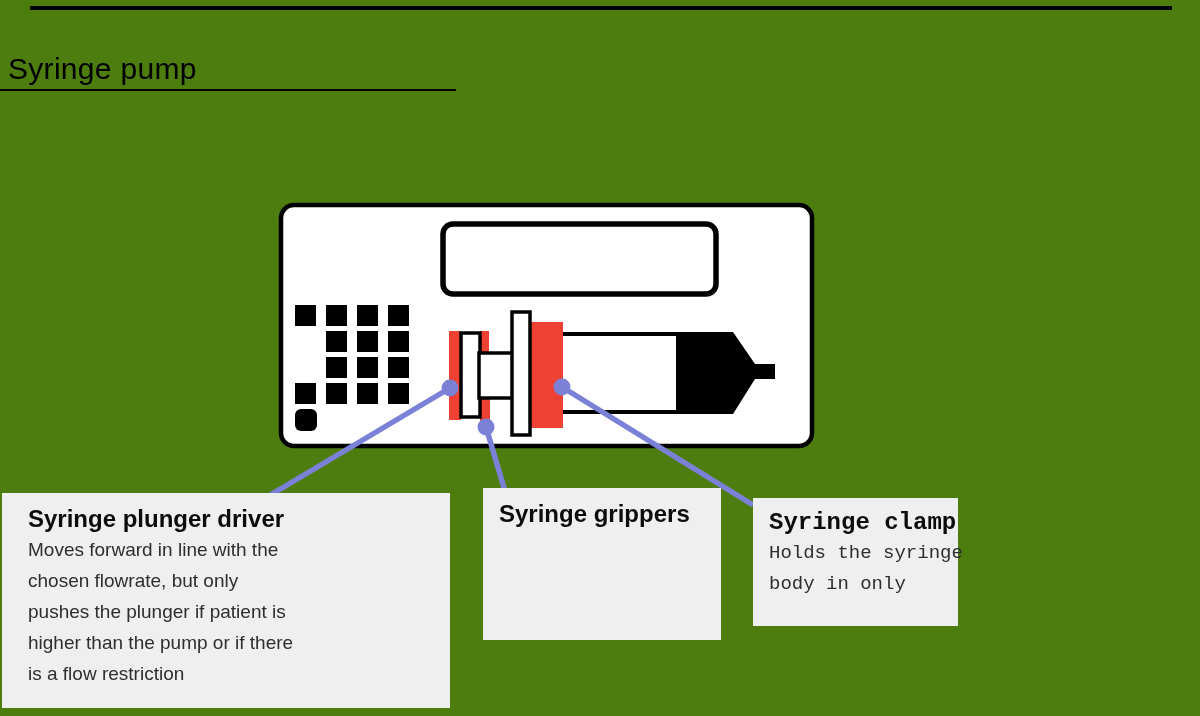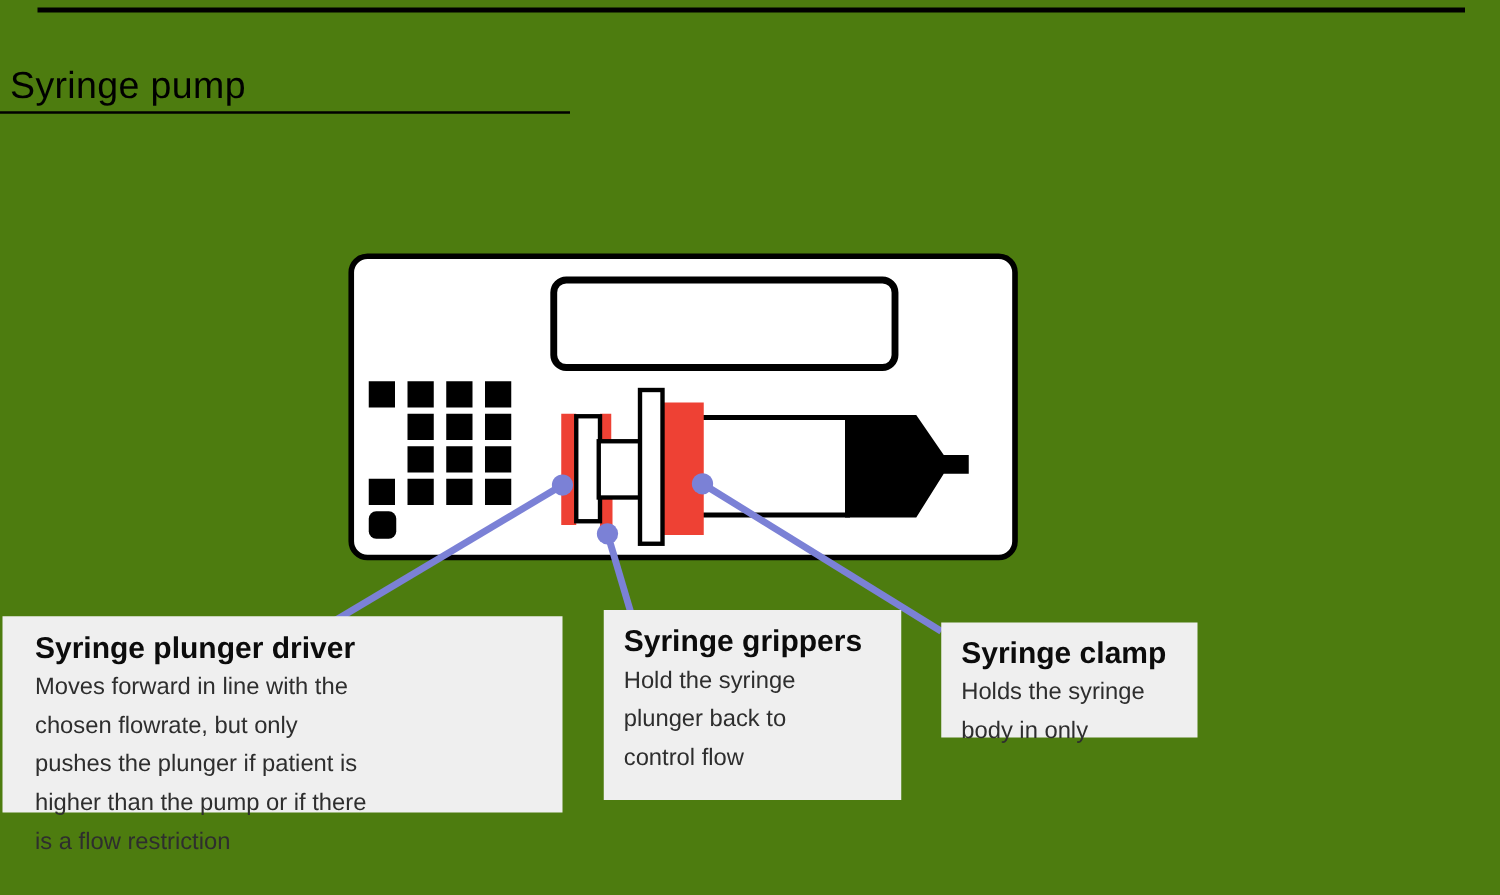--- a/index.html
+++ b/index.html
@@ -26,23 +26,23 @@
     box-sizing:border-box;
   }
   .callout .c-title {
     margin:0; font-size:24px; line-height:31px; font-weight:600;
     color:#0c0c0c; white-space:pre;
   }
   .callout .c-body {
     margin:0; font-size:19px; line-height:31px; font-weight:400;
     color:var(--body-text,#2e2e2e); white-space:pre;
   }
-  .callout-1 { left:2px;   top:493px; width:448px; height:157px; padding:10px 0 0 26px; }
+  .callout-1 { left:2px;   top:493px; width:448px; height:215px; padding:10px 0 0 26px; }
   .callout-2 { left:483px; top:488px; width:238px; height:152px; padding:10px 0 16px 16px; }
-  .callout-3 { left:753px; top:498px; width:205px; height:92px; padding:9px  0 0 16px; }
+  .callout-3 { left:753px; top:498px; width:205px; height:128px; padding:9px  0 0 16px;font-family:Liberation Mono, monospace; }
 
   
   .ln   { stroke:var(--ink,#000); fill:#fff; }
   .blk  { fill:var(--ink,#000); stroke:none; }
   .red  { fill:var(--accent-red,#ee4134); stroke:none; }
   .lead { stroke:var(--connector-purple,#7b81d6); stroke-width:5.5; fill:none; }
   .dot  { fill:var(--connector-purple,#7b81d6); stroke:none; }
 </style>
 </head>
 <body>
@@ -103,23 +103,20 @@
     <p class="c-title">Syringe plunger driver</p>
     <p class="c-body">Moves forward in line with the
 chosen flowrate, but only
 pushes the plunger if patient is
 higher than the pump or if there
 is a flow restriction</p>
   </div>
 
   <div class="callout callout-2">
     <p class="c-title">Syringe grippers</p>
-    <p class="c-body">Hold the syringe
-plunger back to
-control flow</p>
   </div>
 
   <div class="callout callout-3">
     <p class="c-title">Syringe clamp</p>
     <p class="c-body">Holds the syringe
 body in only</p>
   </div>
 
 </div>
 

